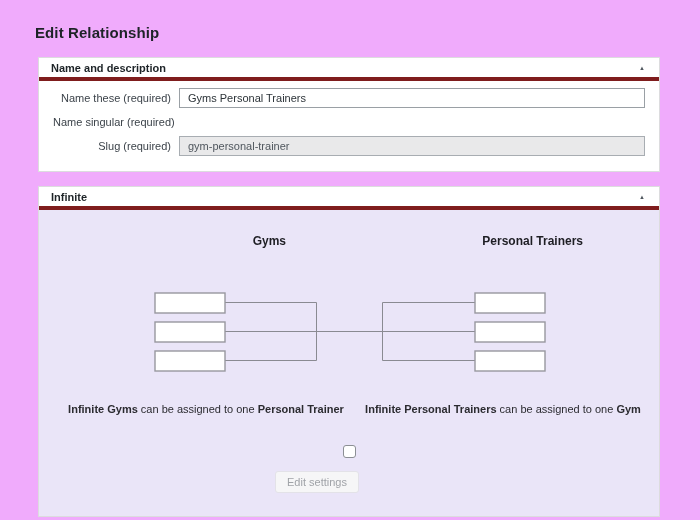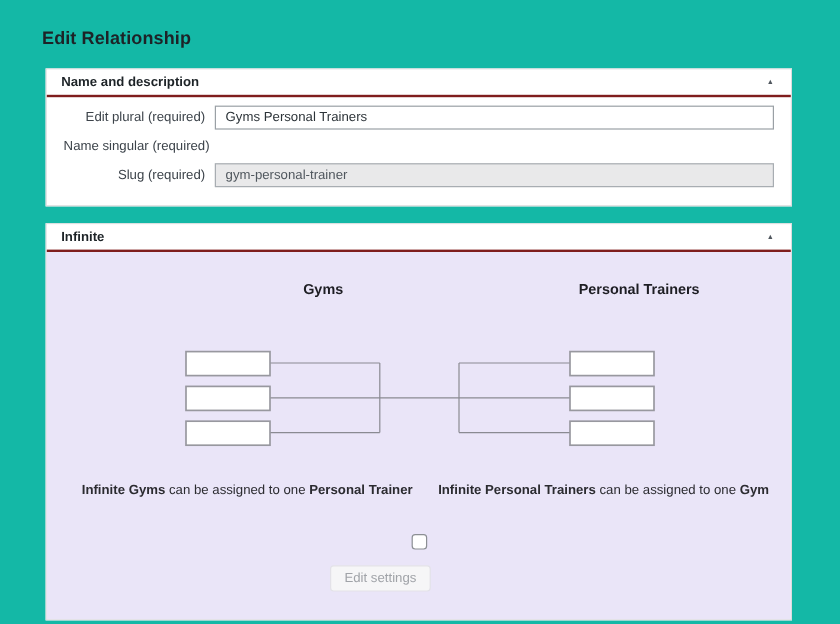--- a/index.html
+++ b/index.html
@@ -1,30 +1,30 @@
 <!DOCTYPE html>
 <html><head>
 <meta charset="utf-8">
 <style>
   * { margin:0; padding:0; box-sizing:border-box; }
   html,body { width:700px; height:520px; background:#ffffff;
     font-family:"Liberation Sans","DejaVu Sans",sans-serif; overflow:hidden; }
-  .page { position:relative; width:700px; height:520px; background:#14b8a6; }
+  .page { position:relative; width:700px; height:520px; background:#f0abfc; }
 
   .page-title { position:absolute; left:35px; top:24px; font-size:15px;
     font-weight:700; color:#1d2327; letter-spacing:.1px; }
 
   .panel { position:absolute; left:38px; width:622px; background:#fff;
     border:1px solid #dcdcde; }
   .panel-1 { top:57px; height:115px; }
   .panel-2 { top:186px; height:331px; }
 
   .panel-header { height:23px; display:flex; align-items:center;
     justify-content:space-between; padding:0 12px; background:#fff;
-    border-bottom:2px solid #7f1d1d; }
+    border-bottom:4px solid #7f1d1d; }
   .panel-header .hdr-label { font-size:11px; font-weight:700; color:#1d2327; }
   .collapse-btn { font-size:6px; color:#50575e; line-height:1; cursor:pointer;
     background:none; border:none; padding:2px; }
 
   .panel-body-1 { padding:7px 14px 8px 14px; }
   .field-row { display:flex; align-items:center; margin-bottom:8px; }
   .field-row:last-child { margin-bottom:0; }
   .field-label { width:126px; text-align:right; font-size:11px; color:#3c434a;
     padding-right:8px; white-space:nowrap; }
   .field-label b { font-weight:400; }
@@ -70,21 +70,21 @@
 
   <h1 class="page-title">Edit Relationship</h1>
 
   <section class="panel panel-1">
     <div class="panel-header">
       <span class="hdr-label">Name and description</span>
       <button class="collapse-btn">▲</button>
     </div>
     <div class="panel-body-1">
       <div class="field-row">
-        <label class="field-label"><span>Edit plural </span><b>(required)</b></label>
+        <label class="field-label"><span>Name these </span><b>(required)</b></label>
         <input class="field-input" type="text" value="Gyms Personal Trainers" style="">
       </div>
       <div class="field-row">
         <label class="field-label"><span>Name singular </span><b>(required)</b></label>
       </div>
       <div class="field-row">
         <label class="field-label"><span>Slug </span><b>(required)</b></label>
         <input class="field-input" type="text" disabled="" value="gym-personal-trainer" style="">
       </div>
     </div>

